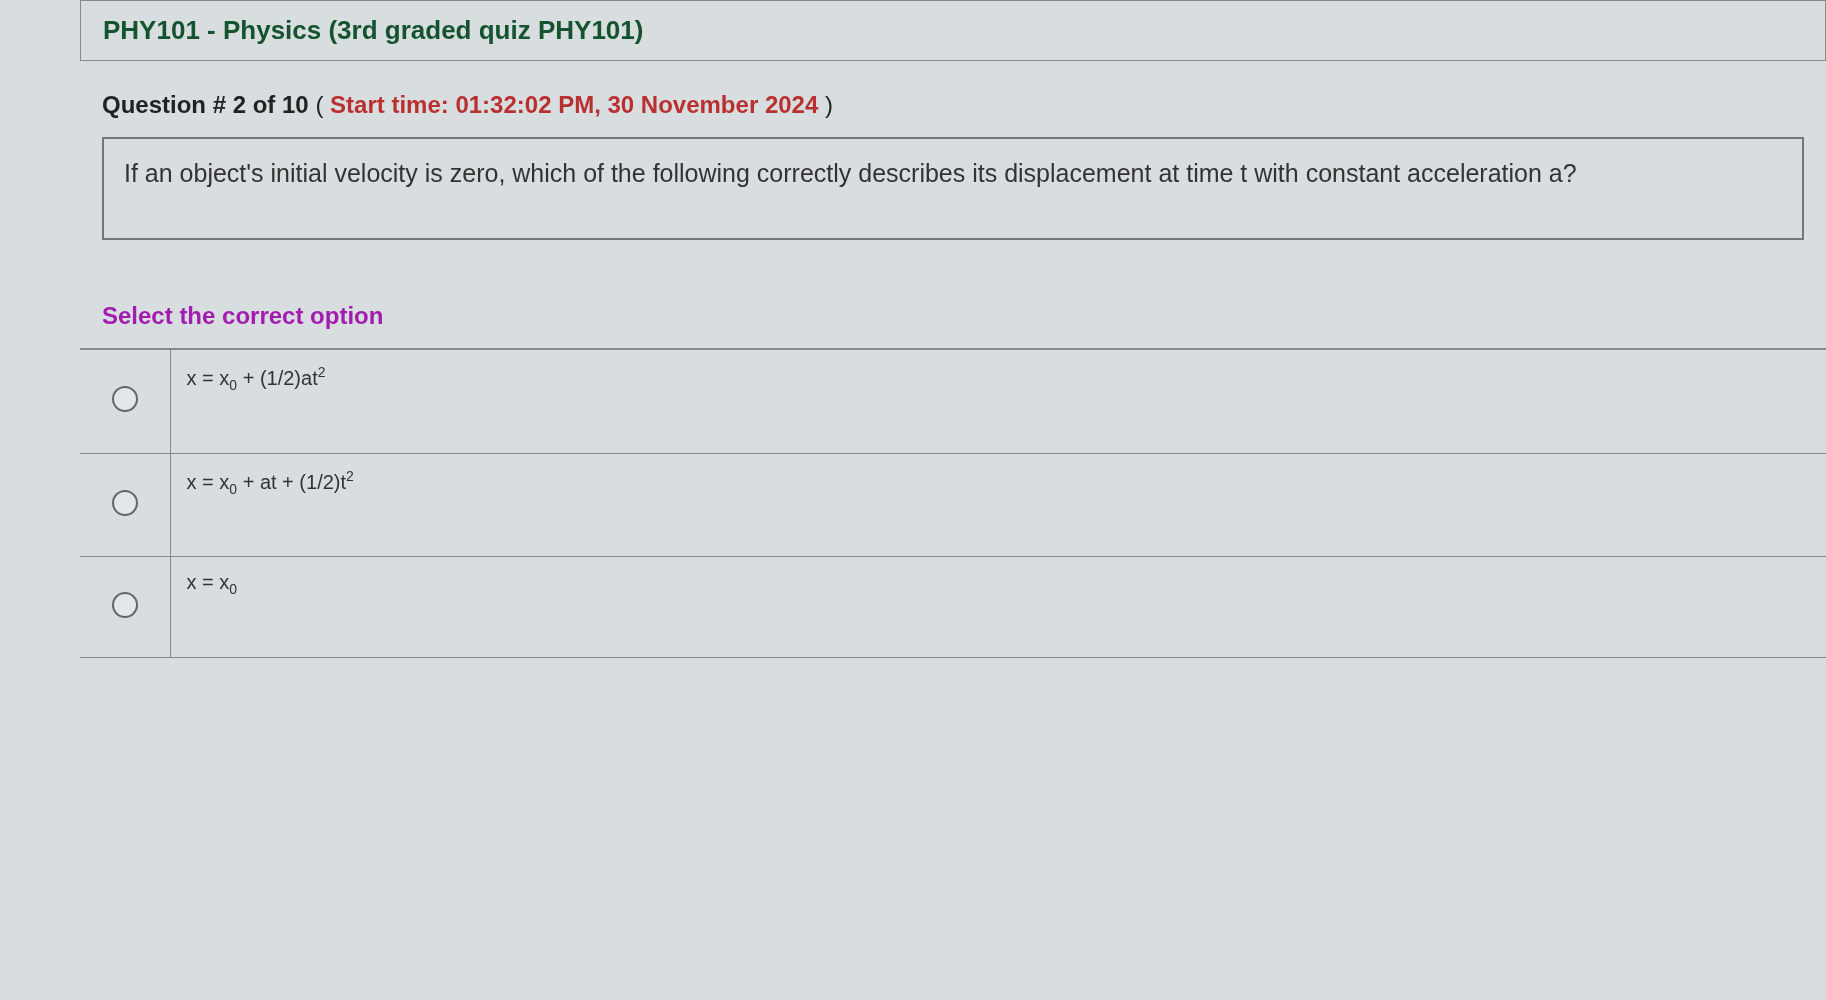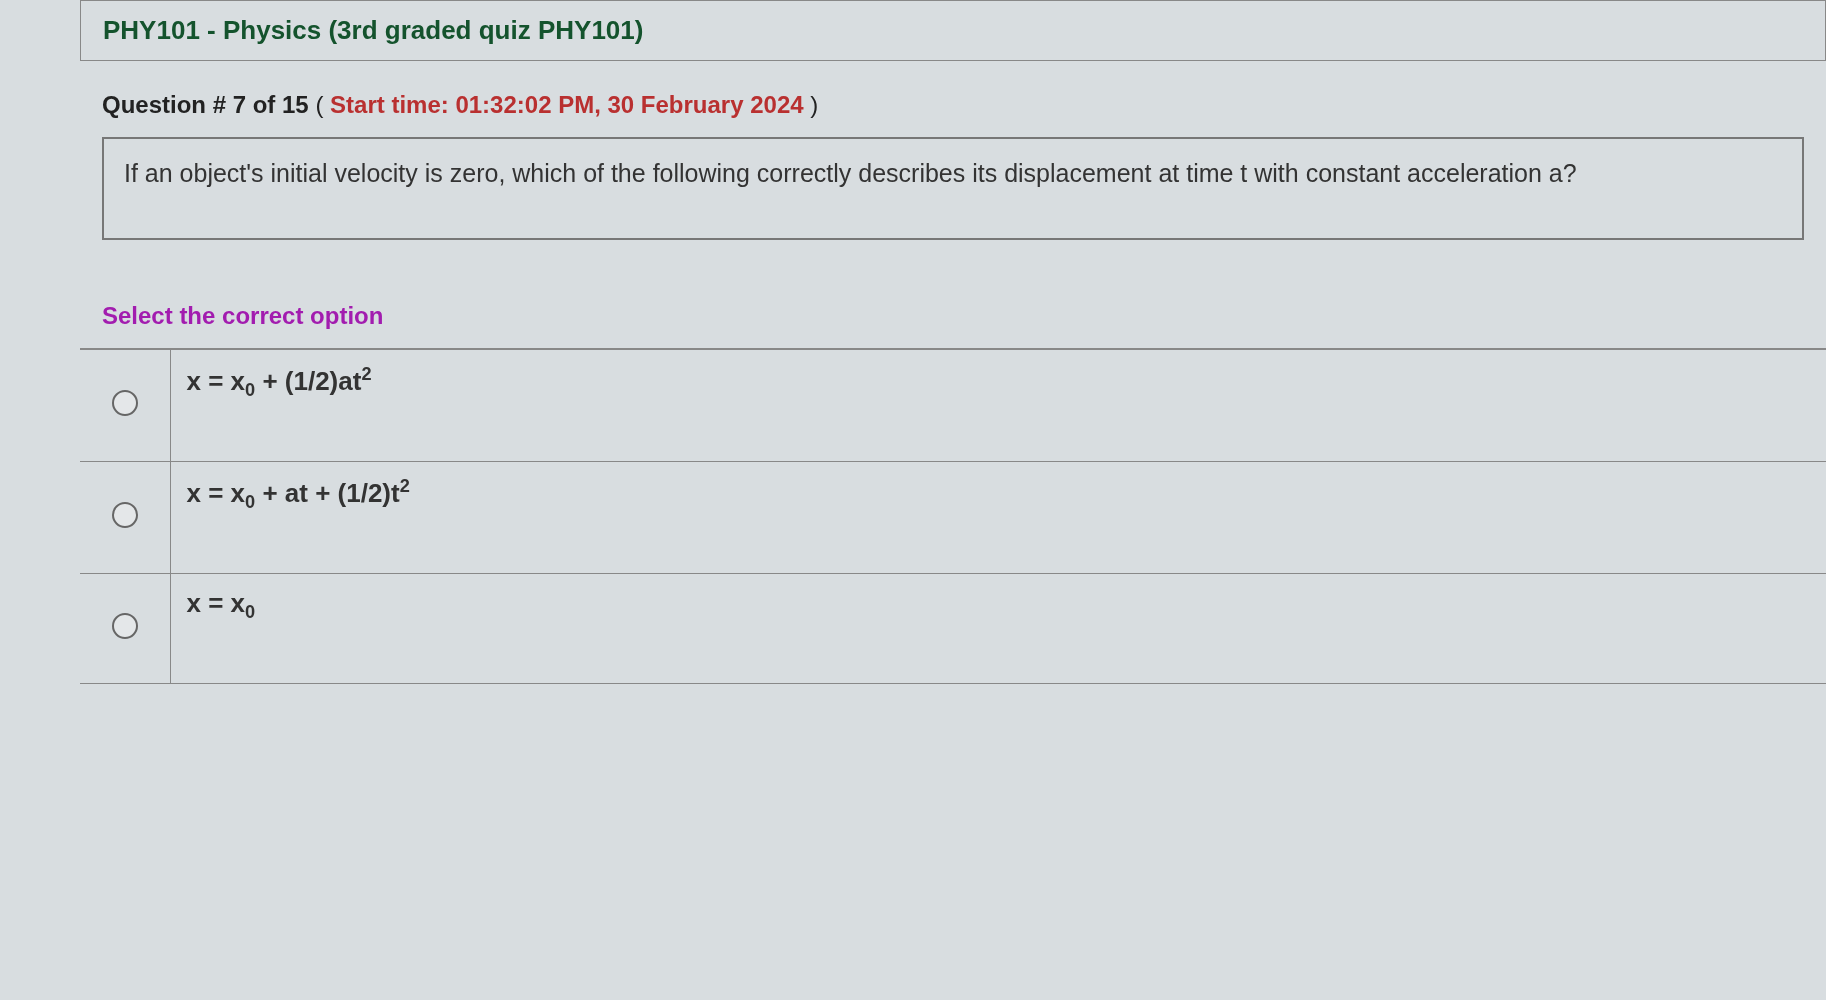--- a/index.html
+++ b/index.html
@@ -64,24 +64,23 @@
     }
     .options-table td.radio-cell {
       width: 90px;
       text-align: center;
       vertical-align: middle;
       border-right: 1px solid #888;
       padding: 30px 0;
     }
     .options-table td.text-cell {
       padding: 14px 16px 60px 16px;
-      font-size: 26px;
+      font-size: 20px;
       color: #333;
       vertical-align: top;
-      font-weight: bold;
     }
     .radio-circle {
       display: inline-block;
       width: 26px;
       height: 26px;
       border: 2px solid #666;
       border-radius: 50%;
       background: #e4e7e9;
     }
     sub {
@@ -94,21 +93,21 @@
     }
   </style>
 </head>
 <body>
 
 <div class="page-container">
 
   <div class="course-header">PHY101 - Physics (3rd graded quiz PHY101)</div>
 
   <div class="question-info">
-    <span class="qnum">Question # 7 of 15</span><span> ( </span><span class="start-time">Start time: 01:32:02 PM, 30 February 2024</span><span> )</span>
+    <span class="qnum">Question # 2 of 10</span><span> ( </span><span class="start-time">Start time: 01:32:02 PM, 30 November 2024</span><span> )</span>
   </div>
 
   <div class="question-box">
     <span>If an object's initial velocity is zero, which of the following correctly describes its displacement at time t with constant acceleration a?</span>
   </div>
 
   <div class="select-label">Select the correct option</div>
 
   <table class="options-table">
     <tbody>

